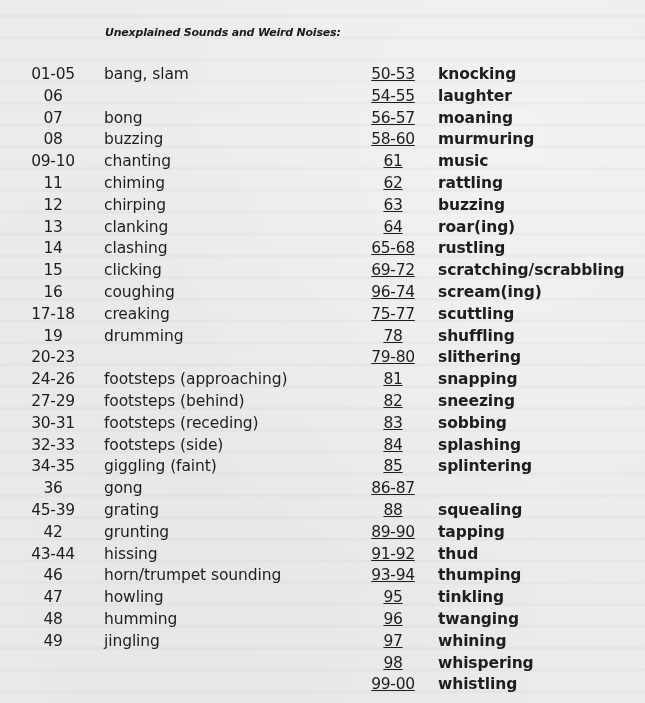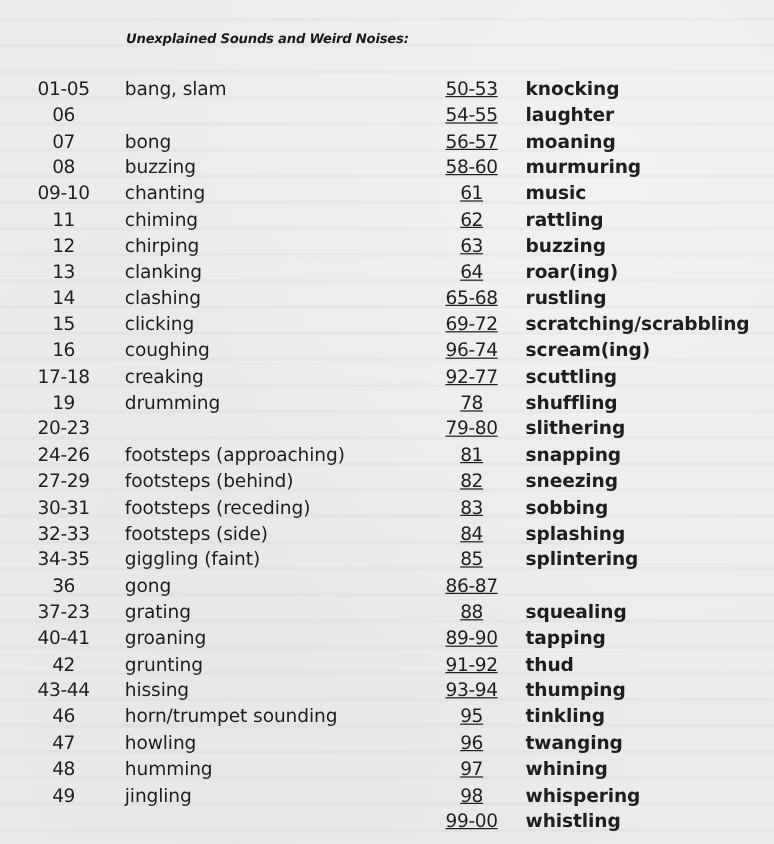--- a/index.html
+++ b/index.html
@@ -148,26 +148,22 @@
       </div>
       <div class="row">
         <span class="num">34-35</span>
         <span class="label">giggling (faint)</span>
       </div>
       <div class="row">
         <span class="num">36</span>
         <span class="label">gong</span>
       </div>
       <div class="row">
-        <span class="num">37-23</span>
+        <span class="num">45-39</span>
         <span class="label">grating</span>
-      </div>
-      <div class="row">
-        <span class="num">40-41</span>
-        <span class="label">groaning</span>
       </div>
       <div class="row">
         <span class="num">42</span>
         <span class="label">grunting</span>
       </div>
       <div class="row">
         <span class="num">43-44</span>
         <span class="label">hissing</span>
       </div>
       <div class="row">
@@ -226,21 +222,21 @@
       </div>
       <div class="row">
         <span class="num">69-72</span>
         <span class="label">scratching/scrabbling</span>
       </div>
       <div class="row">
         <span class="num">96-74</span>
         <span class="label">scream(ing)</span>
       </div>
       <div class="row">
-        <span class="num">92-77</span>
+        <span class="num">75-77</span>
         <span class="label">scuttling</span>
       </div>
       <div class="row">
         <span class="num">78</span>
         <span class="label">shuffling</span>
       </div>
       <div class="row">
         <span class="num">79-80</span>
         <span class="label">slithering</span>
       </div>

